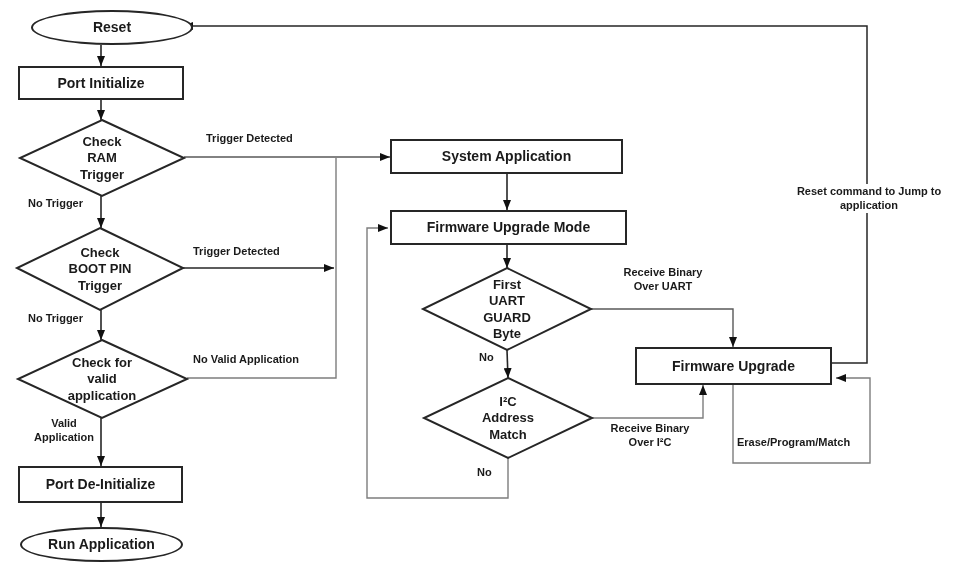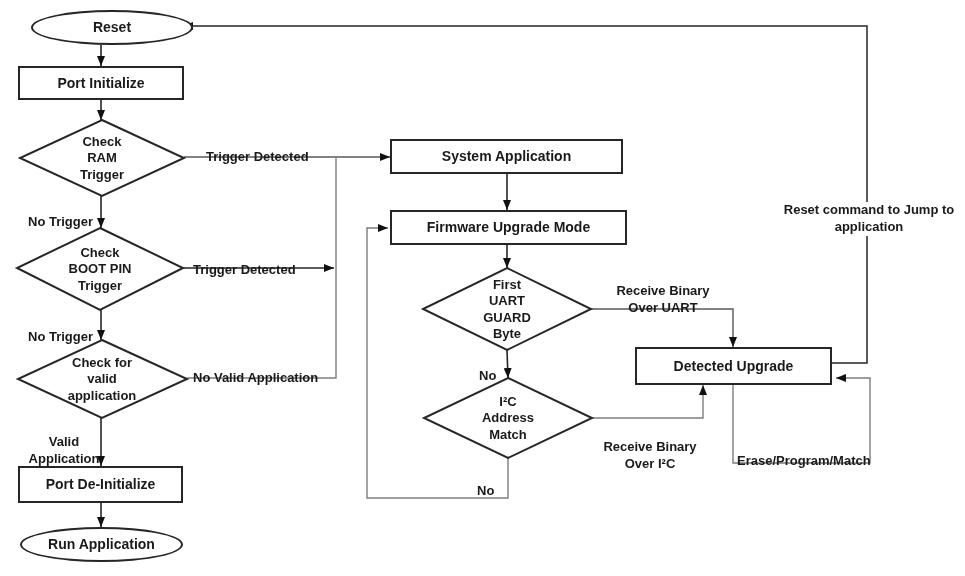--- a/index.html
+++ b/index.html
@@ -42,25 +42,24 @@
     position: absolute;
     transform: translate(-50%, -50%);
     text-align: center;
     font-size: 13px;
     font-weight: 600;
     white-space: pre-line;
     line-height: 1.25;
   }
   .edge-label {
     position: absolute;
-    font-size: 13px;
+    font-size: 11px;
     font-weight: 600;
     white-space: pre-line;
     line-height: 1.3;
-    margin-top: 18px;
   }
   .edge-label.centered { text-align: center; }
   .edge-label.bold { font-weight: 700; }
   .edge-label.on-line { background: #ffffff; padding: 0 2px; }
 </style>
 </head>
 <body>
 
 <div class="canvas">
 
@@ -103,21 +102,21 @@
   </svg>
 
   <div class="node ellipse" style="left:31px; top:10px; width:162px; height:35px;">Reset</div>
 
   <div class="node rect" style="left:18px; top:66px; width:166px; height:34px;">Port Initialize</div>
 
   <div class="node rect" style="left:390px; top:139px; width:233px; height:35px;">System Application</div>
 
   <div class="node rect" style="left:390px; top:210px; width:237px; height:35px;">Firmware Upgrade Mode</div>
 
-  <div class="node rect" style="left:635px; top:347px; width:197px; height:38px;">Detected Upgrade</div>
+  <div class="node rect" style="left:635px; top:347px; width:197px; height:38px;">Firmware Upgrade</div>
 
   <div class="node ellipse" style="left:20px; top:527px; width:163px; height:35px;">Run Application</div>
 
   <div class="node rect" style="left:18px; top:466px; width:165px; height:37px;">Port De-Initialize</div>
 
   <div class="diamond-label" style="left:102px; top:158px;">Check
 RAM
 Trigger</div>
   <div class="diamond-label" style="left:100px; top:269px;">Check
 BOOT PIN

